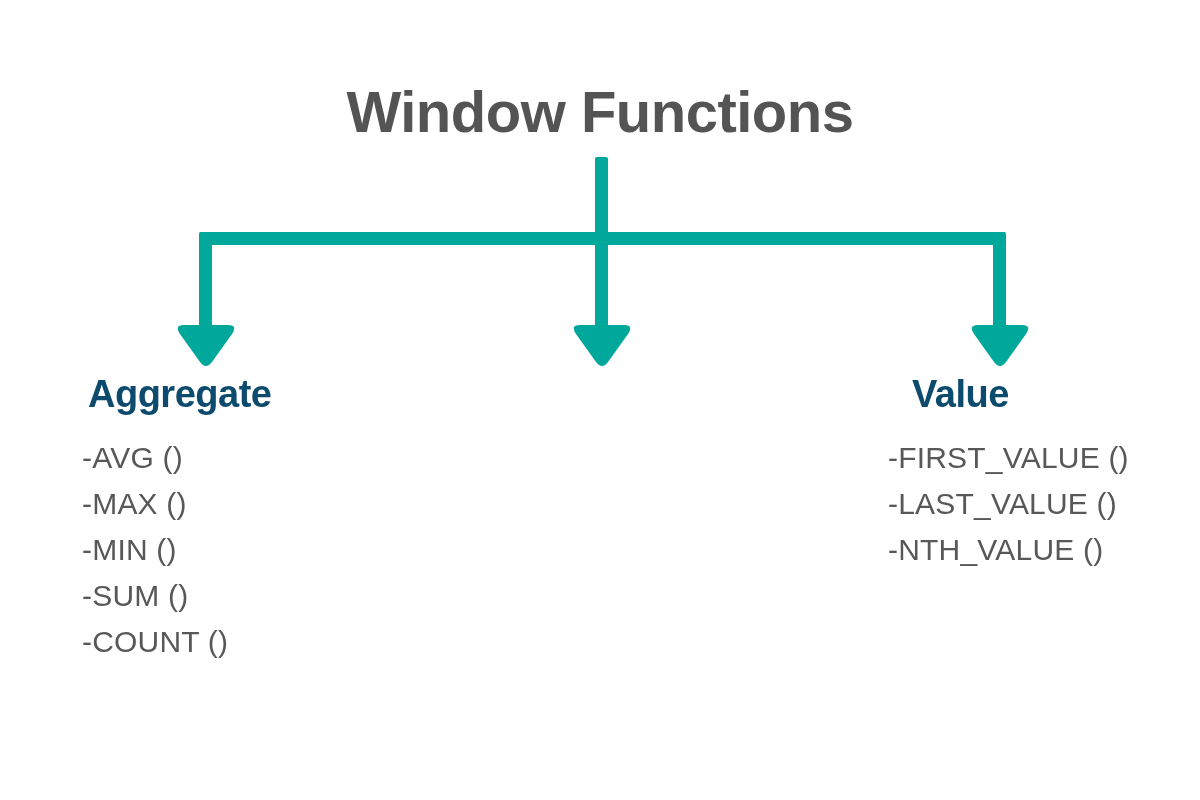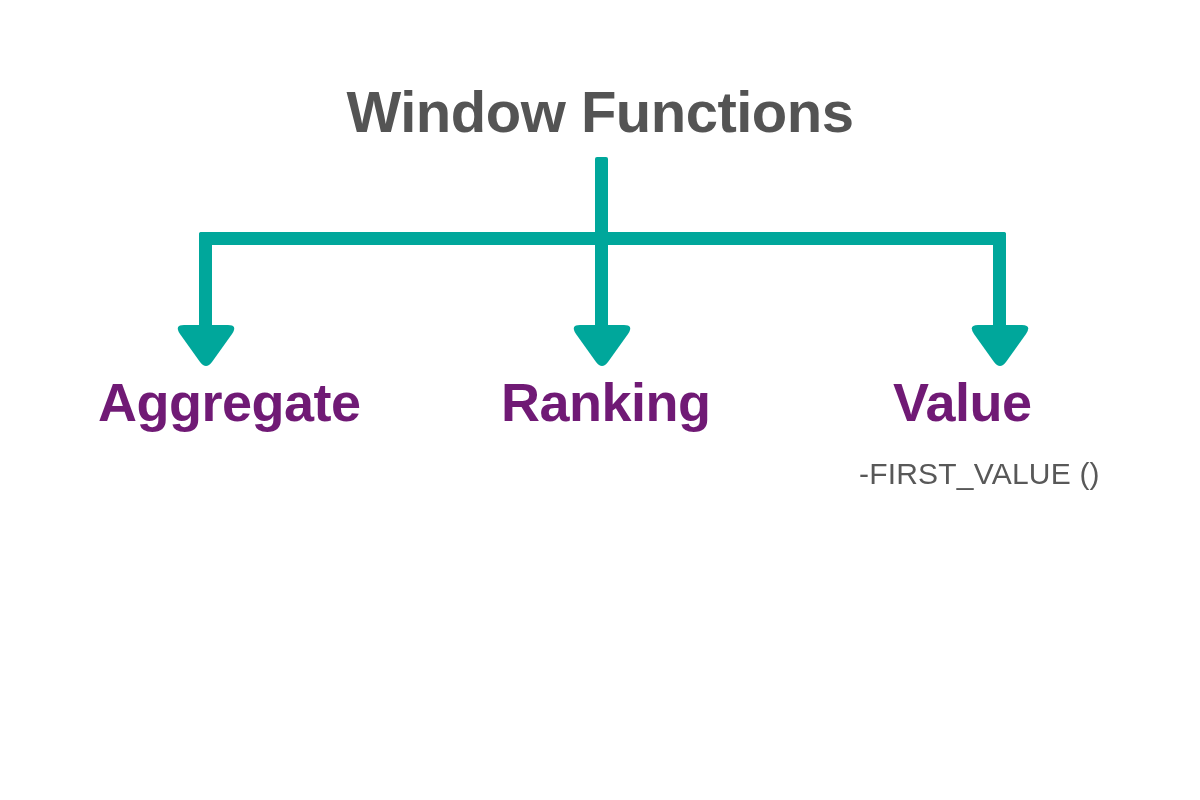--- a/index.html
+++ b/index.html
@@ -42,45 +42,45 @@
   }
 
   
   .branch {
     position: absolute;
     top: 375px;
   }
   .branch-heading {
     font-family: "Liberation Sans", sans-serif;
     font-weight: bold;
-    font-size: 54px;
+    font-size: 38px;
     letter-spacing: -0.5px;
     line-height: 1.0;
-    color: #701a75;
+    color: #0c4a6e;
     white-space: nowrap;
-    margin: 0 0 22px 14px;
+    margin: 0 0 22px 4px;
   }
   .branch-list {
     list-style: none;
     margin: 0;
     padding: 0;
   }
   .branch-list li {
     font-family: "Liberation Sans", sans-serif;
     font-weight: normal;
     font-size: 30px;
     line-height: 46px;
     color: #585858;
     white-space: nowrap;
     letter-spacing: 0.2px;
   }
 
   #branch-aggregate { left: 82px; }
   #branch-ranking   { left: 465px; }
-  #branch-value     { left: 859px; }
+  #branch-value     { left: 888px; }
 
   #branch-ranking .branch-heading { padding-left: 22px; }
   #branch-value   .branch-heading { padding-left: 20px; }
   #branch-aggregate .branch-heading { padding-left: 2px; }
 </style>
 </head>
 <body>
 
 <div id="canvas">
 
@@ -100,26 +100,34 @@
       <rect x="993" y="232" width="13" height="100" rx="2"></rect>
 
       <path d="M 184 325 L 228 325 Q 238 325 232 334 L 212 362 Q 206 370 200 362 L 180 334 Q 174 325 184 325 Z"></path>
       <path d="M 580 325 L 624 325 Q 634 325 628 334 L 608 362 Q 602 370 596 362 L 576 334 Q 570 325 580 325 Z"></path>
       <path d="M 978 325 L 1022 325 Q 1032 325 1026 334 L 1006 362 Q 1000 370 994 362 L 974 334 Q 968 325 978 325 Z"></path>
     </g>
   </svg>
 
   <div class="branch" id="branch-aggregate">
     <div class="branch-heading">Aggregate</div>
+    <ul class="branch-list">
+      <li>-AVG ()</li>
+      <li>-MAX ()</li>
+      <li>-MIN ()</li>
+      <li>-SUM ()</li>
+      <li>-COUNT ()</li>
+    </ul>
   </div>
 
   <div class="branch" id="branch-ranking">
-    <div class="branch-heading">Ranking</div>
   </div>
 
   <div class="branch" id="branch-value">
     <div class="branch-heading">Value</div>
     <ul class="branch-list">
       <li>-FIRST_VALUE ()</li>
+      <li>-LAST_VALUE ()</li>
+      <li>-NTH_VALUE ()</li>
     </ul>
   </div>
 
 </div>
 
 </body></html>

